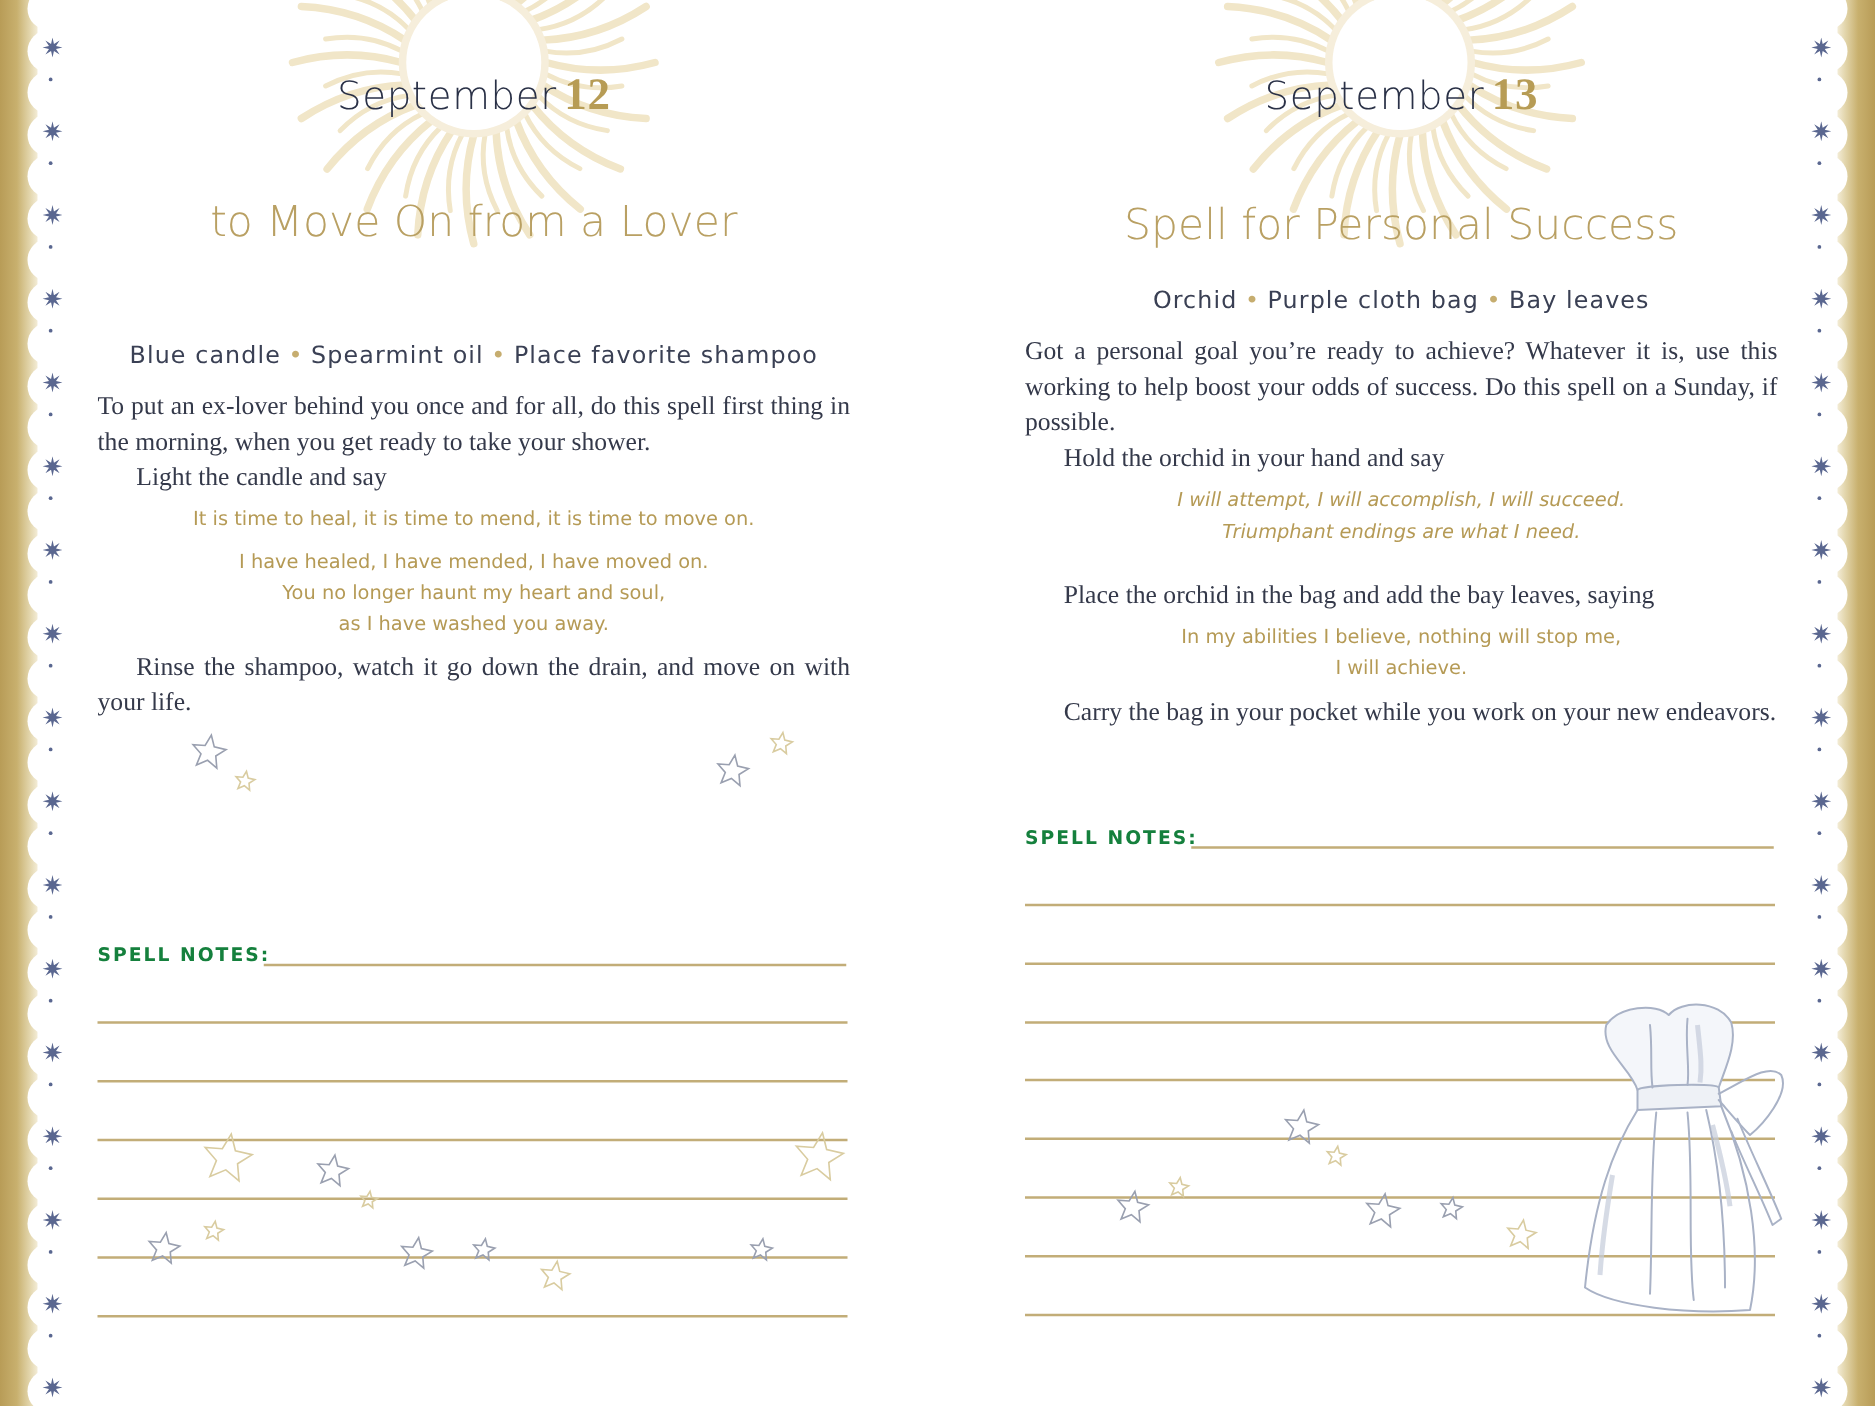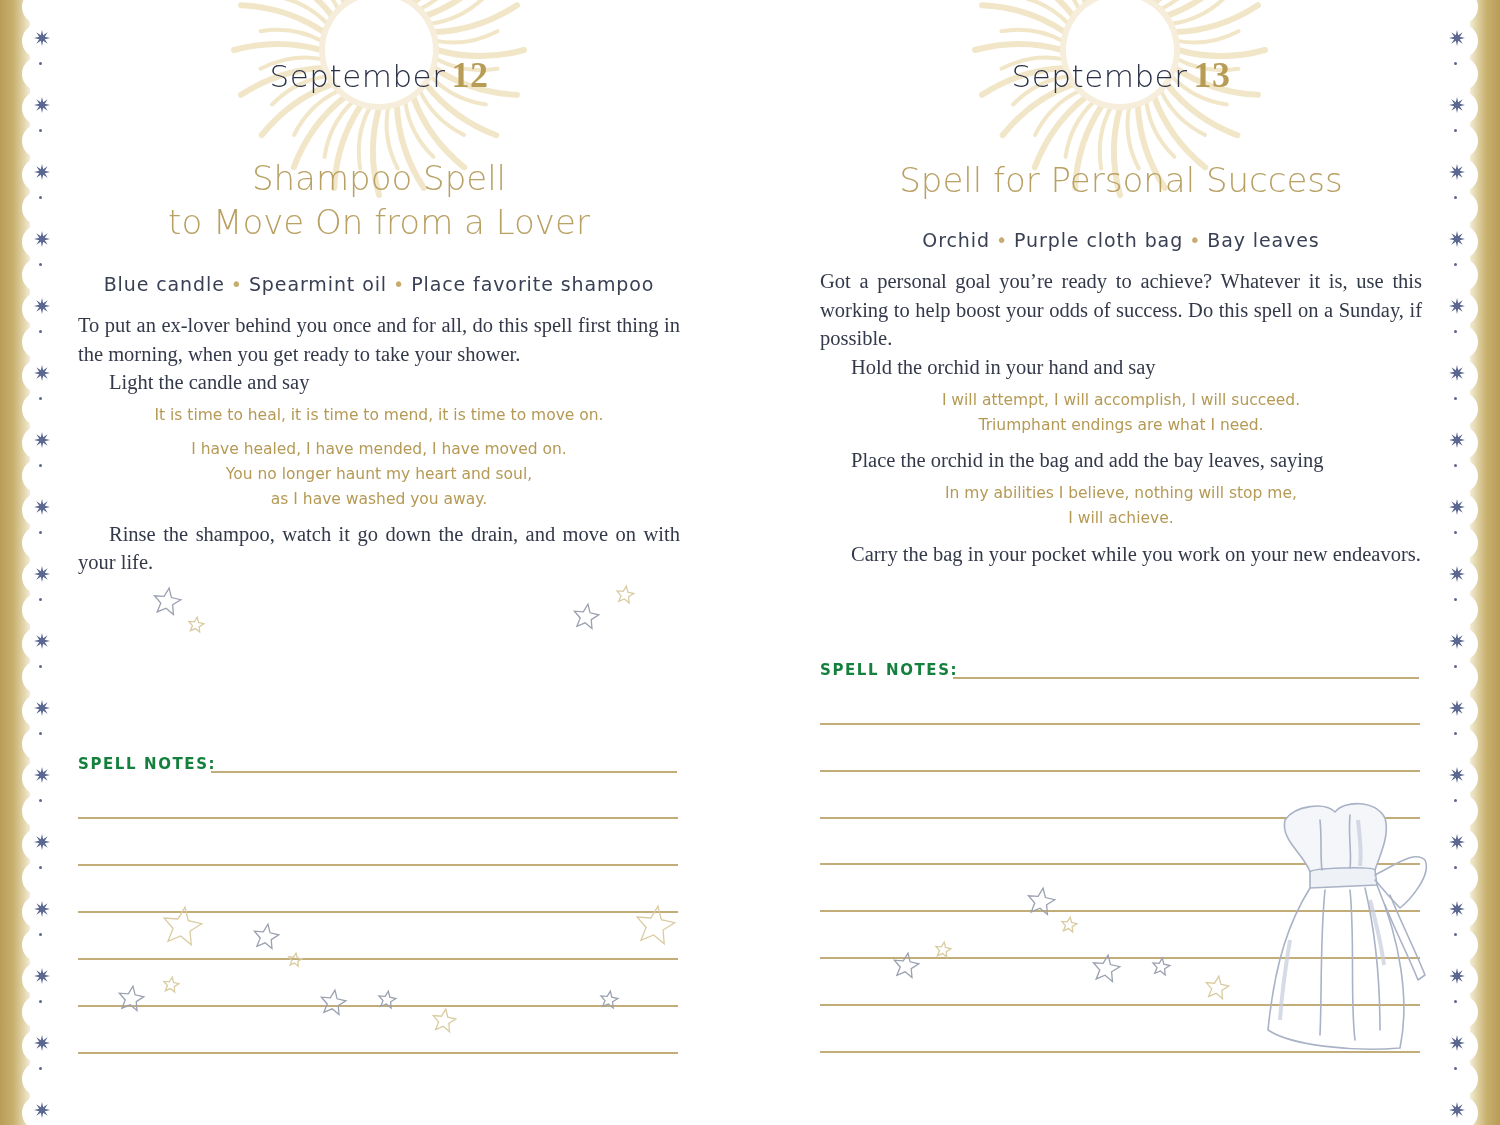--- a/index.html
+++ b/index.html
@@ -306,21 +306,20 @@
       </g>
       <circle r="60" fill="#f6eedb"></circle>
       <circle r="54" fill="#ffffff"></circle>
     </svg>
 
   <div class="date">
     <span>September</span><span class="day">12</span>
   </div>
 
   <div class="title">
-    <div>Shampoo Spell</div>
     <div>to Move On from a Lover</div>
   </div>
 
   <div class="ingredients">
     <span>Blue candle</span><span class="sep">•</span><span>Spearmint oil</span><span class="sep">•</span><span>Place favorite shampoo</span>
   </div>
 
   <div class="body-text" style="top:311px;">
     <p>To put an ex-lover behind you once and for all, do this spell first thing in the morning, when you get ready to take your shower.</p>
     <p class="indent">Light the candle and say</p>
@@ -397,21 +396,21 @@
 
   <div class="title">Spell for Personal Success</div>
 
   <div class="ingredients">
     <span>Orchid</span><span class="sep">•</span><span>Purple cloth bag</span><span class="sep">•</span><span>Bay leaves</span>
   </div>
 
   <div class="body-text" style="top:267px;">
     <p>Got a personal goal you’re ready to achieve? Whatever it is, use this working to help boost your odds of success. Do this spell on a Sunday, if possible.</p>
     <p class="indent">Hold the orchid in your hand and say</p>
-    <div class="incantation" style="margin-top:7px; margin-bottom:8px;">
+    <div class="incantation" style="margin-top:7px; margin-bottom:24px;font-style:italic;">
       <div>I will attempt, I will accomplish, I will succeed.</div>
       <div>Triumphant endings are what I need.</div>
     </div>
     <p class="indent">Place the orchid in the bag and add the bay leaves, saying</p>
     <div class="incantation" style="margin-top:6px; margin-bottom:9px;">
       <div>In my abilities I believe, nothing will stop me,</div>
       <div>I will achieve.</div>
     </div>
     <p class="indent">Carry the bag in your pocket while you work on your new endeavors.</p>
   </div>

